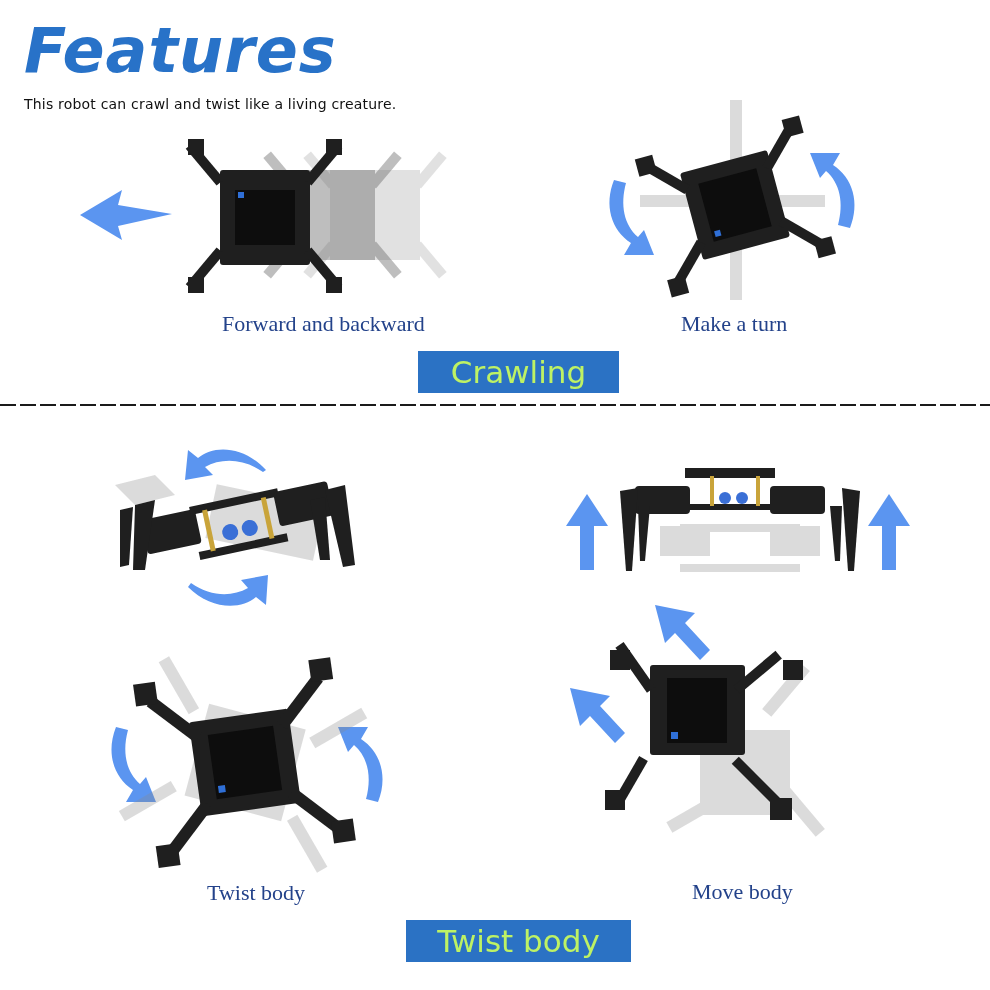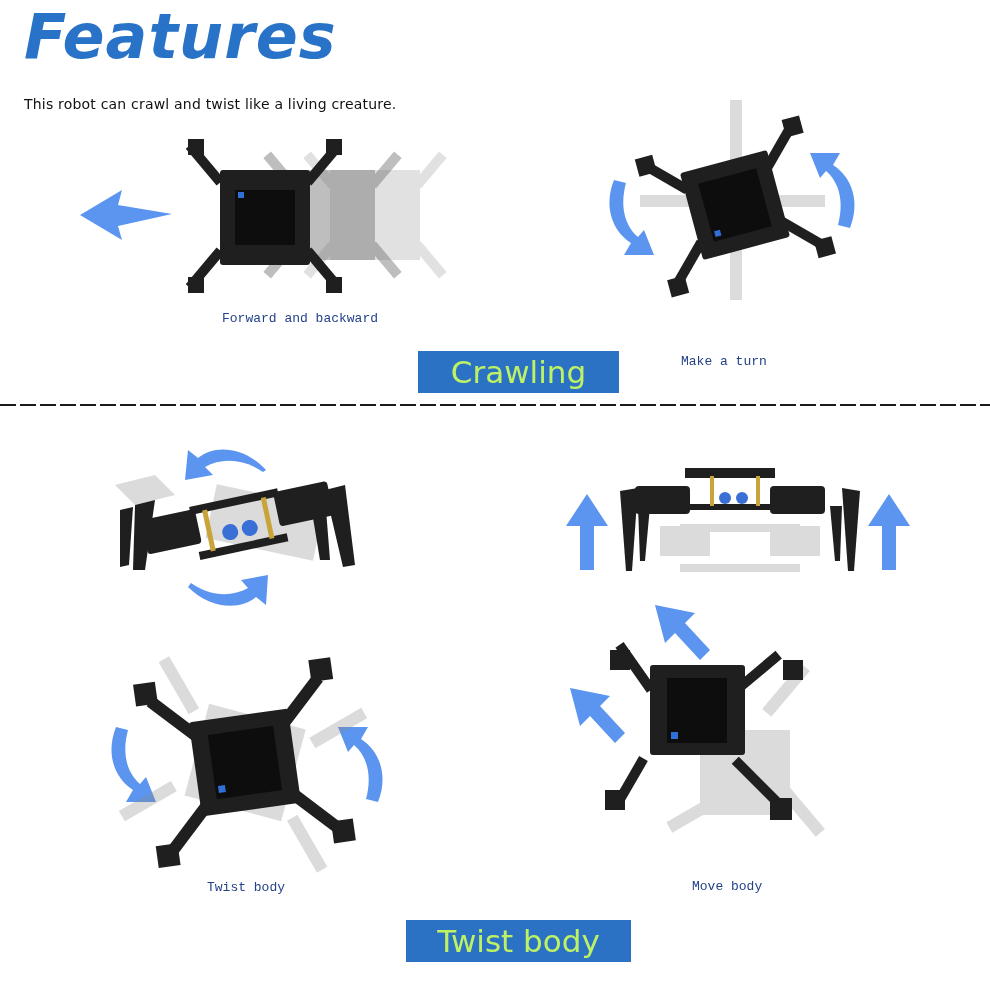--- a/index.html
+++ b/index.html
@@ -1,34 +1,34 @@
 <!DOCTYPE html>
 <html><head>
   <meta charset="utf-8">
   <style>
     * { margin: 0; padding: 0; box-sizing: border-box; }
     html, body { width: 990px; height: 990px; background: #ffffff; overflow: hidden; }
     body { position: relative; font-family: "DejaVu Sans", sans-serif; }
 
     .title {
-      position: absolute; left: 24px; top: 6px;
+      position: absolute; left: 24px; top: 20px;
       font-family: "DejaVu Sans", sans-serif;
       font-style: italic; font-weight: bold;
       font-size: 62px; letter-spacing: 1px;
       color: #2872c8; line-height: 1;
     }
     .subtitle {
       position: absolute; left: 24px; top: 96px;
       font-family: "DejaVu Sans", sans-serif;
       font-size: 14px; color: #111111; letter-spacing: 0.2px;
     }
     .caption {
       position: absolute;
-      font-family: Liberation Mono, monospace;
-      font-size: 13px; color: #23428a; white-space: nowrap;
+      font-family: Liberation Serif, serif;
+      font-size: 22px; color: #23428a; white-space: nowrap;
     }
     .badge {
       position: absolute;
       background: #2b72c4; color: #bef264;
       font-family: "DejaVu Sans", sans-serif;
       font-size: 31px; text-align: center;
     }
     .divider {
       position: absolute; left: 0; top: 404px; width: 990px; height: 2px;
       background-image: repeating-linear-gradient(90deg, #1a1a1a 0 16px, transparent 16px 20px);
@@ -110,21 +110,21 @@
       <rect x="158" y="35" width="10" height="50" transform="rotate(45 163 60)"></rect>
       <rect x="40" y="125" width="10" height="50" transform="rotate(45 45 150)"></rect>
       <rect x="158" y="125" width="10" height="50" transform="rotate(-45 163 150)"></rect>
       <rect x="20" y="35" width="18" height="18"></rect>
       <rect x="172" y="35" width="18" height="18"></rect>
       <rect x="20" y="160" width="18" height="18"></rect>
       <rect x="172" y="160" width="18" height="18"></rect>
     </g>
   </svg>
 </div>
-<div class="caption" style="left:681px; top:311px;margin-top:43px;">Make a turn</div>
+<div class="caption" style="left:681px; top:311px;">Make a turn</div>
 
 <div class="badge" style="left:418px; top:351px; width:201px; height:42px; line-height:42px;">Crawling</div>
 
 <div class="divider"></div>
 
 <div class="arrow" style="left:183px; top:440px;">
   <svg width="85" height="45" viewBox="0 0 85 45">
     <path d="M83,30 C60,5 30,5 15,18 L5,10 L2,40 L30,35 L22,27 C38,18 60,18 80,32 Z" fill="#5b95f0"></path>
   </svg>
 </div>

